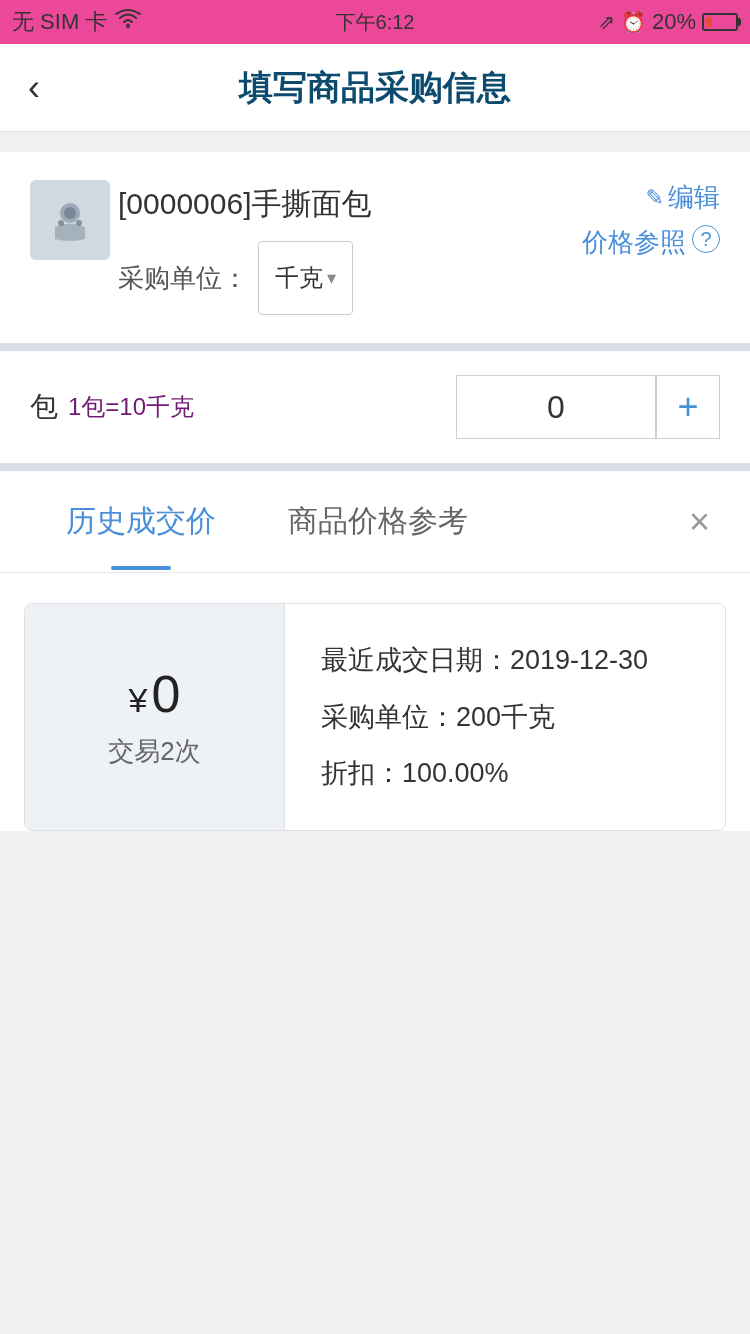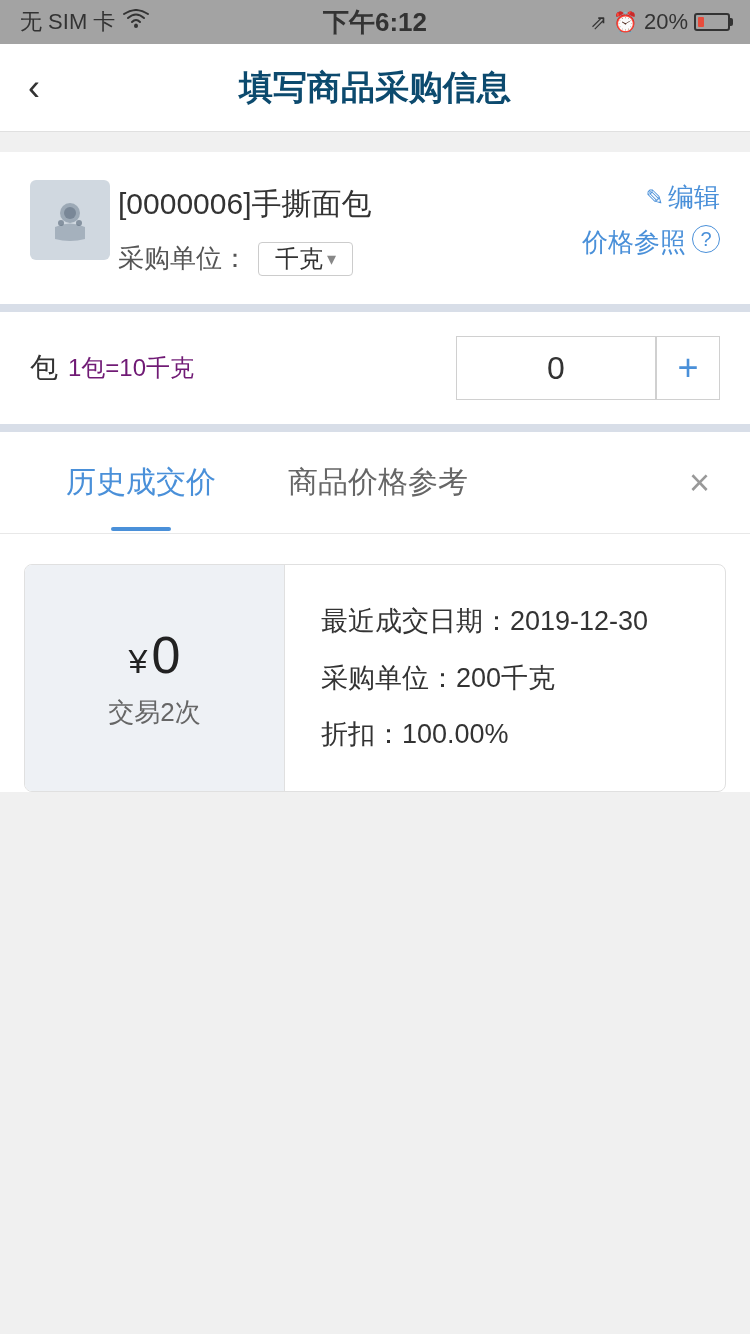--- a/index.html
+++ b/index.html
@@ -9,38 +9,38 @@
       min-height: 1334px;
       font-family: -apple-system, "PingFang SC", "Helvetica Neue", Arial, sans-serif;
       background: #f0f0f0;
       overflow-x: hidden;
     }
 
     
     .status-bar {
       width: 750px;
       height: 44px;
-      background: #a3a3a3;
+      background: #ec4899;
       display: flex;
       align-items: center;
       justify-content: space-between;
-      padding: 0 20px;
+      padding: 0 12px;
       font-size: 24px;
     }
     .status-left {
       display: flex;
       align-items: center;
       gap: 8px;
       font-size: 22px;
       color: #333;
     }
     .status-center {
-      font-size: 26px;
-      color: #333;
-      font-weight: 700;
+      font-size: 20px;
+      color: #333;
+      font-weight: 400;
       position: absolute;
       left: 50%;
       transform: translateX(-50%);
     }
     .status-right {
       display: flex;
       align-items: center;
       gap: 6px;
       font-size: 22px;
       color: #333;
@@ -144,21 +144,21 @@
     .product-unit-row {
       display: flex;
       align-items: center;
       gap: 10px;
       font-size: 26px;
       color: #555;
     }
     .unit-select {
       border: 1px solid #ccc;
       border-radius: 4px;
-      padding: 0 16px;
+      padding: 20px 16px;
       font-size: 24px;
       color: #333;
       background: #fff;
       display: flex;
       align-items: center;
       gap: 4px;
     }
     .unit-select-arrow {
       font-size: 18px;
       color: #888;

